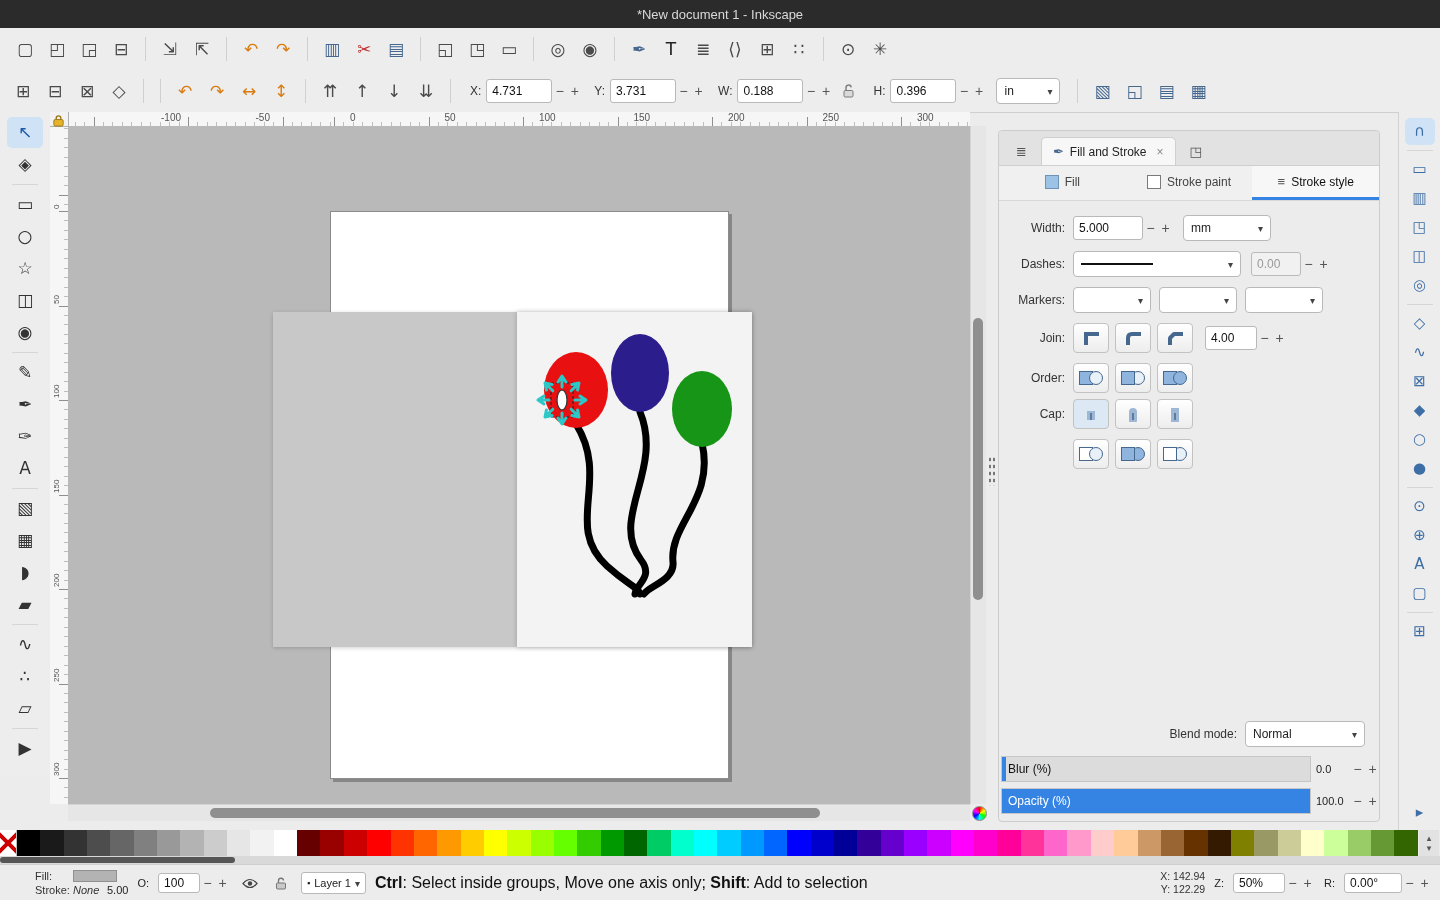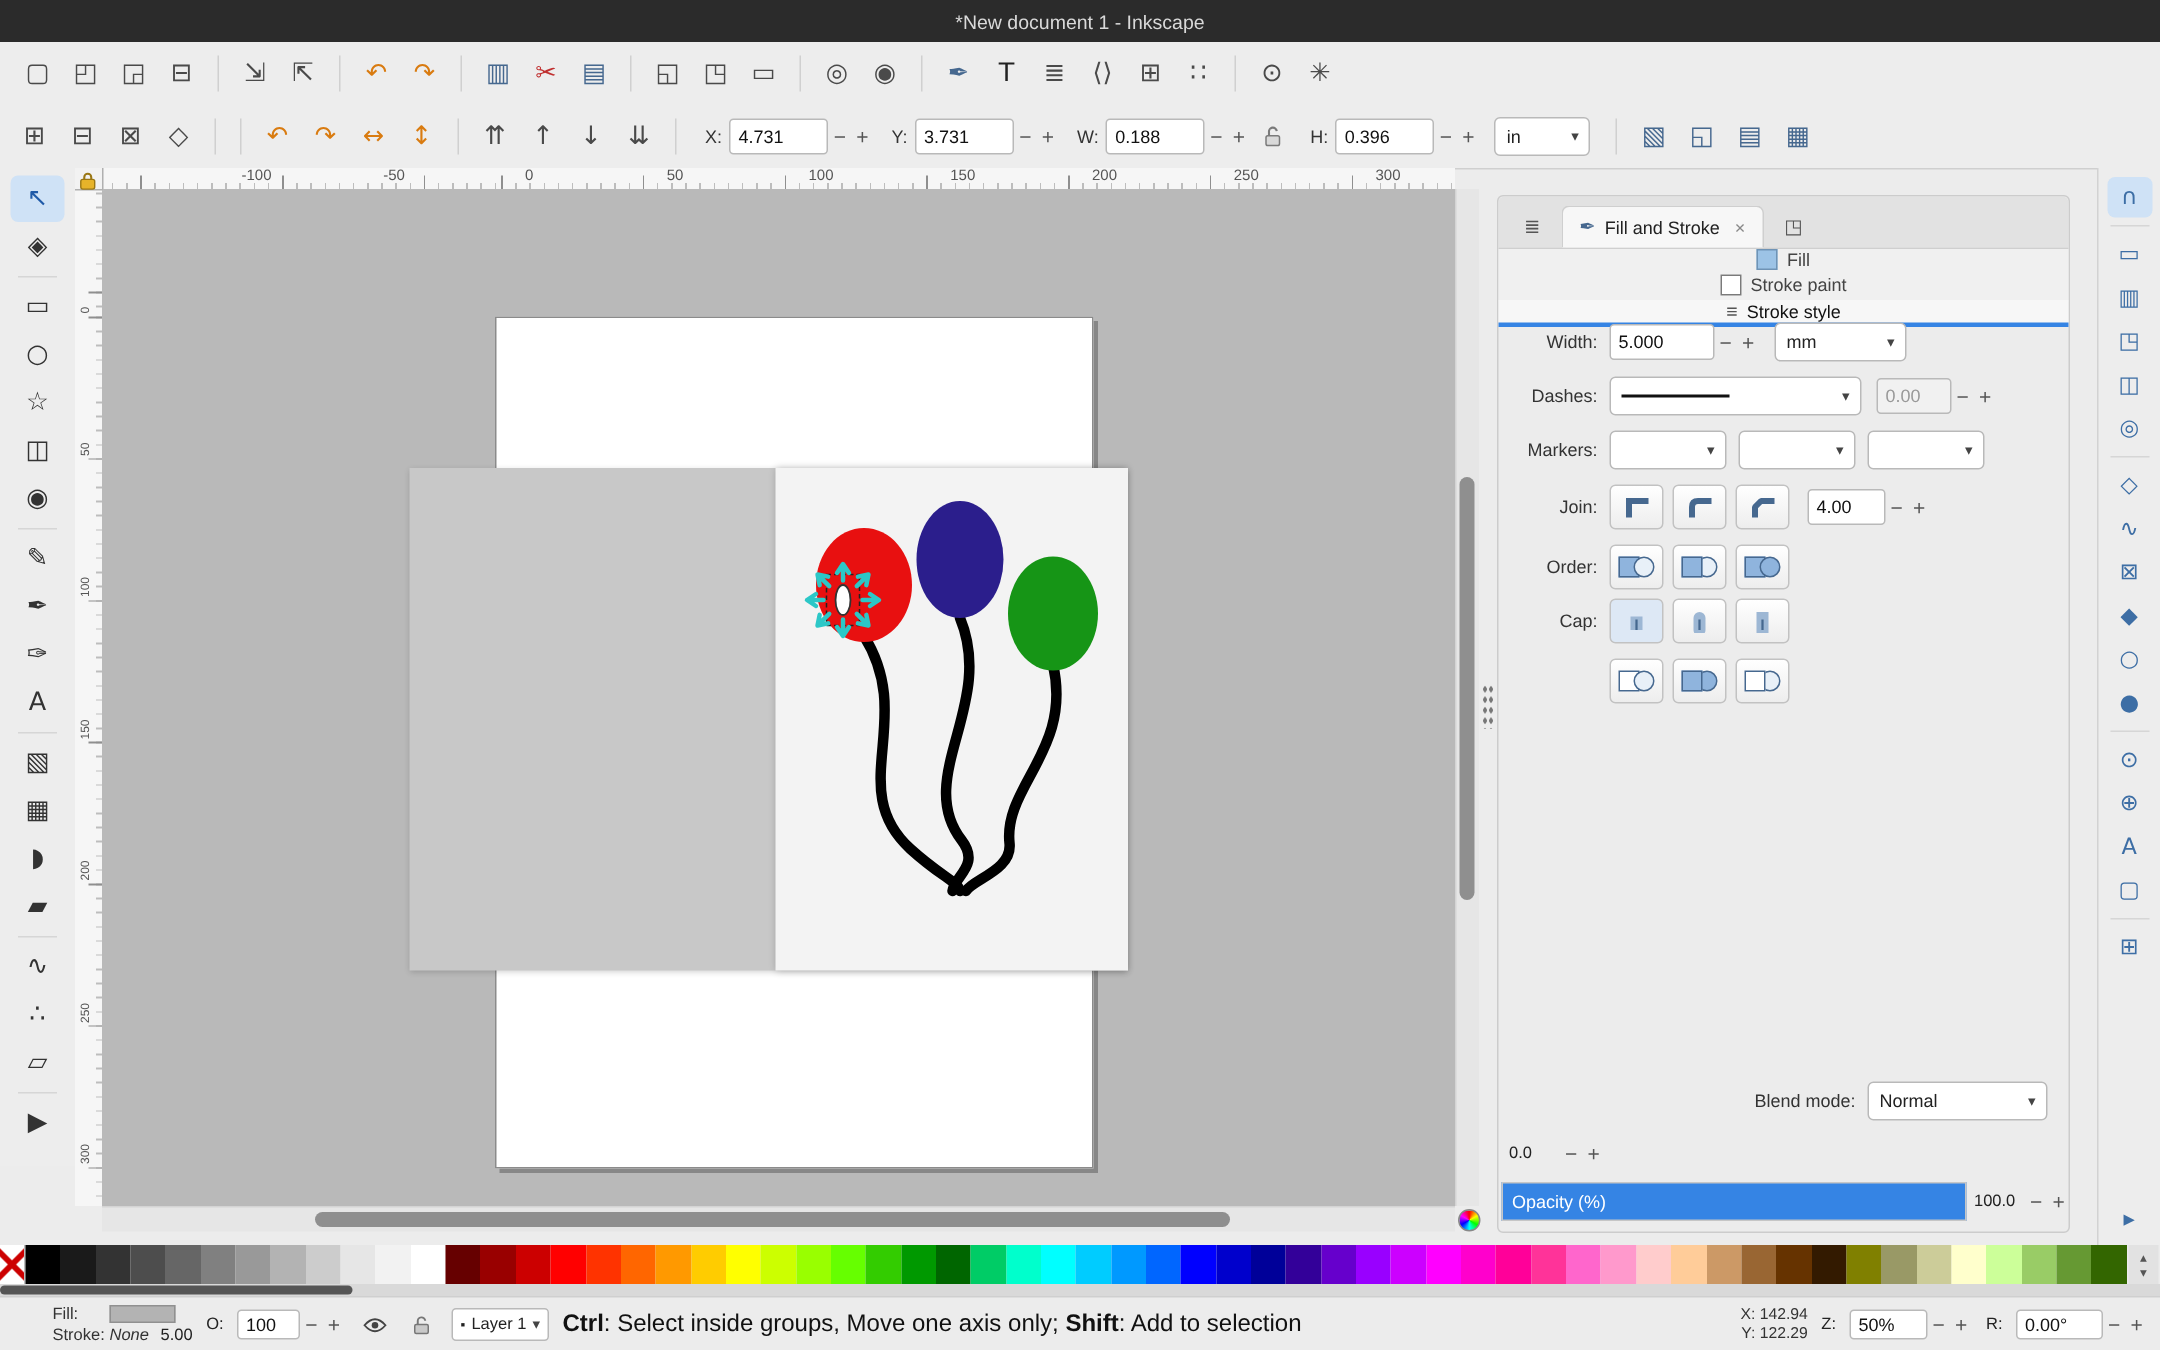--- a/index.html
+++ b/index.html
@@ -76,21 +76,21 @@
 
   
   .dock{position:absolute;left:998px;top:130px;width:382px;height:692px;background:#ececec;
     border:1px solid #cccccc;border-radius:4px;display:flex;flex-direction:column;box-sizing:border-box;}
   .dock-tabs{height:34px;background:#e2e2e2;display:flex;align-items:flex-end;padding:0 6px;gap:3px;
     border-bottom:1px solid #cfcfcf;border-radius:4px 4px 0 0;}
   .dtab{height:27px;display:flex;align-items:center;gap:6px;padding:0 11px;border-radius:5px 5px 0 0;color:#555;}
   .dtab.active{background:#f7f7f7;border:1px solid #cfcfcf;border-bottom:none;color:#222;}
   .dtab .glyph{font-size:13px;}
   .dtab .close{color:#888;font-size:12px;margin-left:4px;}
-  .fs-tabs{height:34px;display:flex;background:#f0f0f0;border-bottom:1px solid #d8d8d8;flex-direction:column;}
+  .fs-tabs{height:34px;display:flex;background:#f0f0f0;border-bottom:1px solid #d8d8d8;}
   .fstab{flex:1;display:flex;align-items:center;justify-content:center;gap:6px;color:#444;
     border-bottom:3px solid transparent;font-size:12px;}
   .fstab.active{border-bottom-color:var(--accent,#3584e4);color:#111;background:#f7f7f7;}
   .sq{width:12px;height:12px;border:1px solid #7a7a7a;display:inline-block;flex:none;}
   .fill-sq{background:#9cc3e6;border-color:#6f93b5;}
   .paint-sq{background:#fff;}
   .style-glyph{color:#555;font-size:13px;}
   .fs-body{flex:1;padding:14px 10px 0 10px;}
   .frow{display:flex;align-items:center;margin-bottom:10px;}
   .flabel{width:56px;text-align:right;margin-right:8px;color:#333;font-size:12px;flex:none;}
@@ -641,20 +641,23 @@
     </div>
 
     <div class="blend-row">
       <span style="color:#333">Blend mode:</span>
       <div class="dropdown" style="width:104px">
         <span>Normal</span>
         <span class="caret">▾</span>
       </div>
     </div>
     <div class="slider-row">
+      <div class="track blur-track">
+        <span class="tlabel">Blur (%)</span>
+      </div>
       <span class="sval">0.0</span>
       <span class="sbtn">−</span>
       <span class="sbtn">+</span>
     </div>
     <div class="slider-row" style="margin-bottom:4px">
       <div class="track opacity-track">
         <span class="tlabel">Opacity (%)</span>
       </div>
       <span class="sval">100.0</span>
       <span class="sbtn">−</span>

